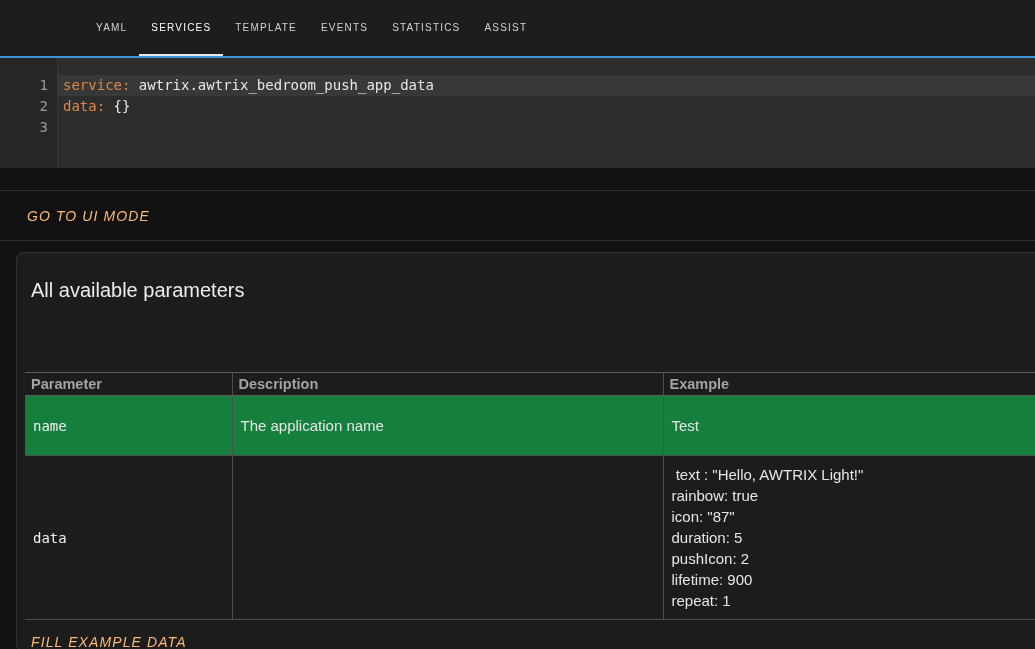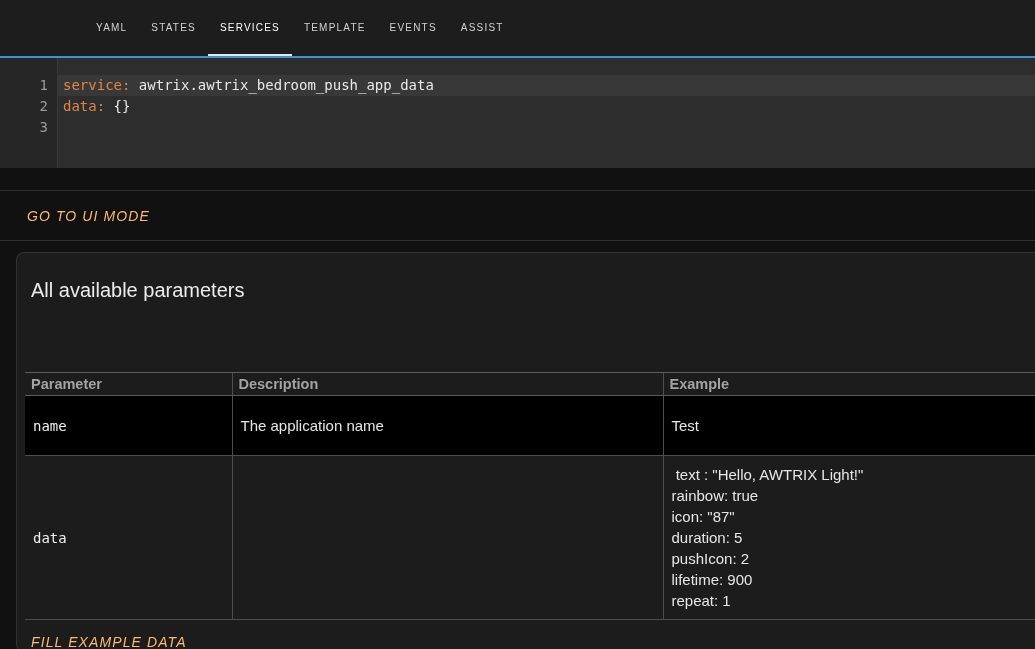--- a/index.html
+++ b/index.html
@@ -97,36 +97,36 @@
     border-bottom:1px solid #5d5d5d;
   }
   td {
     padding:8px;
     vertical-align:middle;
     font-size:15px;
     color:#e6e6e6;
     border-bottom:1px solid #4d4d4d;
   }
   th + th, td + td { border-left:1px solid #4d4d4d; }
-  tbody tr.striped { background:#000000; }
+  tbody tr.striped { background:#15803d; }
   .name-row { height:60px; }
   .param-cell { font-family:"DejaVu Sans Mono", monospace; font-size:14px; color:#eeeeee; }
   .example-line { line-height:21px; white-space:pre-wrap; }
 
   .fill-link { display:inline-block; margin:14px 0 0 6px; }
 </style>
 </head>
 <body>
 
 <header class="topbar">
   <div class="tab">YAML</div>
-  <div class="tab">STATES</div>
   <div class="tab active">SERVICES</div>
   <div class="tab">TEMPLATE</div>
   <div class="tab">EVENTS</div>
+  <div class="tab">STATISTICS</div>
   <div class="tab">ASSIST</div>
 </header>
 
 <div class="editor-focusline"></div>
 <section class="editor">
   <div class="gutter-bg"></div>
   <div class="lines">
     <div class="line active">
       <span class="num">1</span>
       <span class="code"><span class="key">service:</span><span class="val"> awtrix.awtrix_bedroom_push_app_data</span></span>

